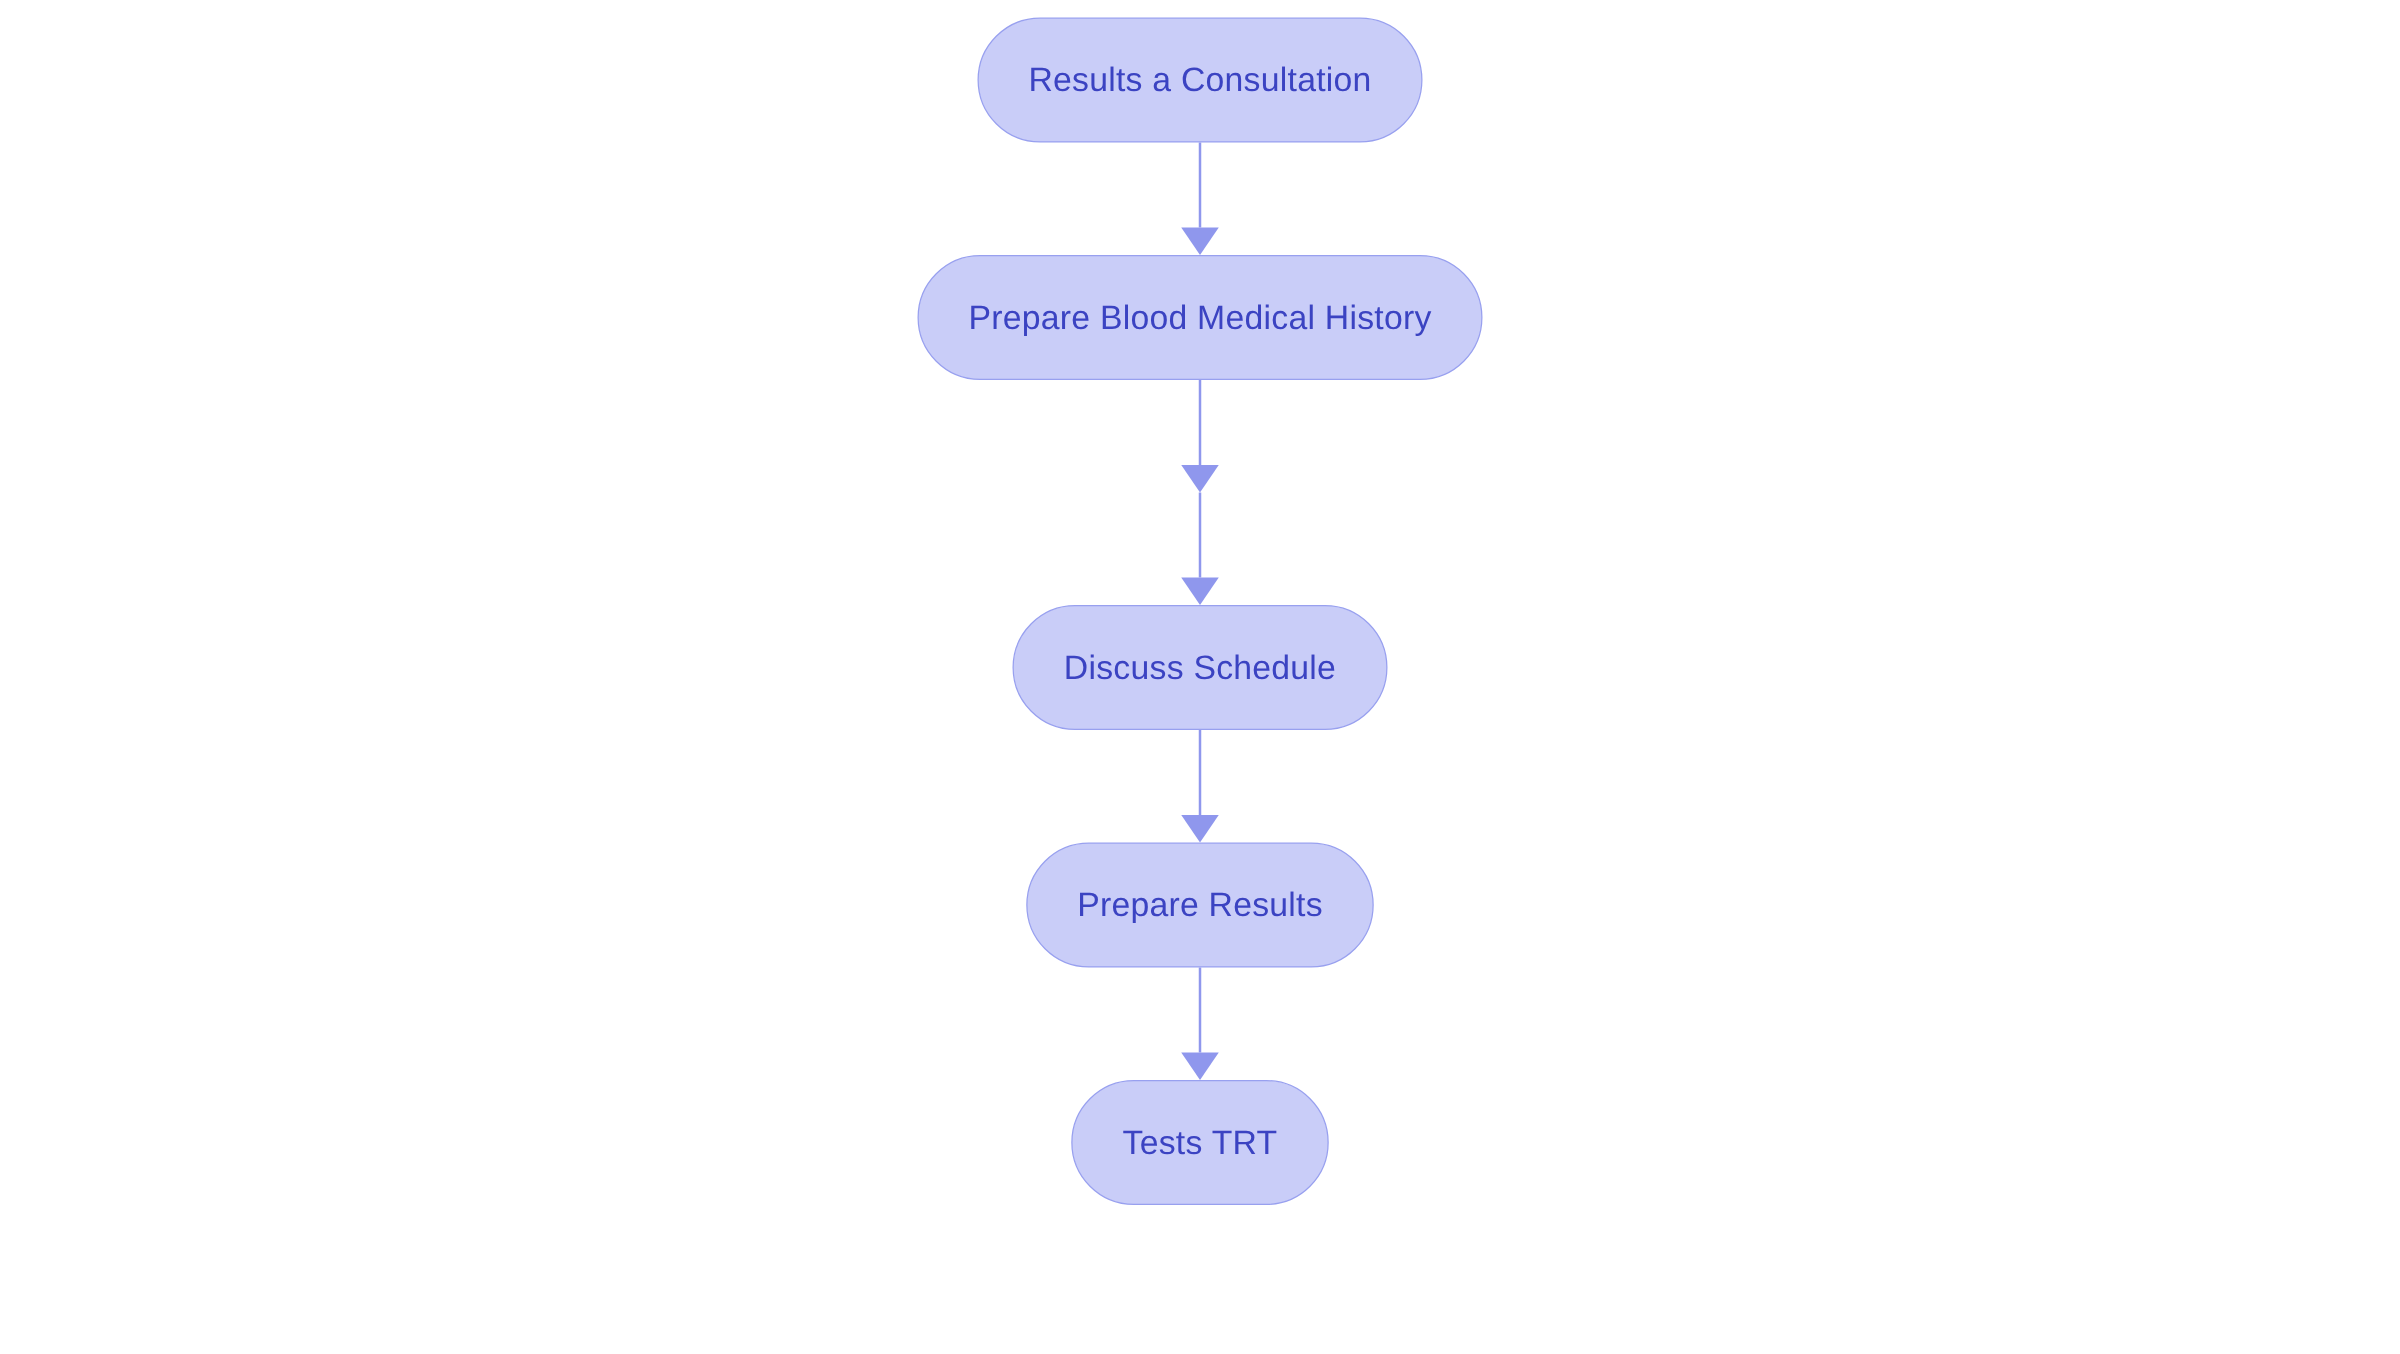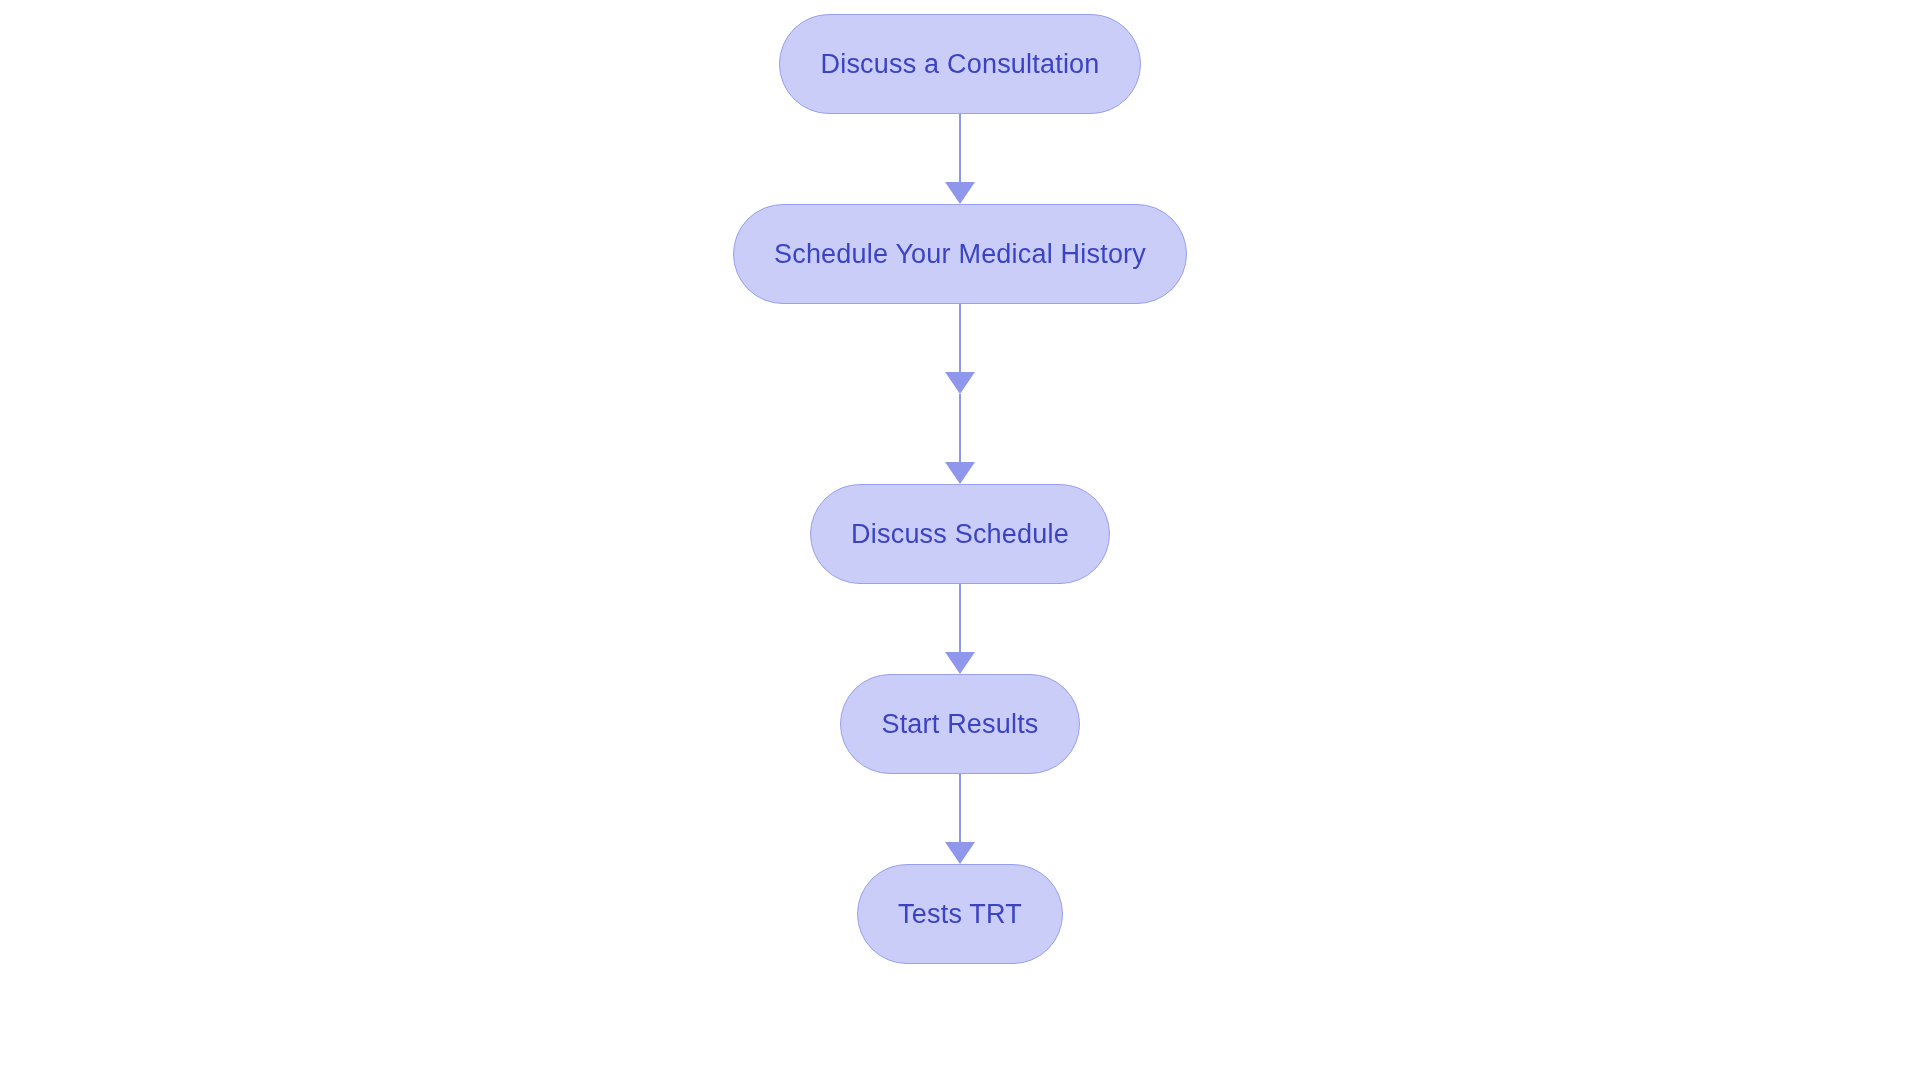--- a/index.html
+++ b/index.html
@@ -64,30 +64,30 @@
     border-right: 15px solid transparent;
     border-top: 22px solid var(--arrow);
   }
 </style>
 </head>
 <body>
 
 <div class="flow">
 
   <div class="pill">
-    <span>Discuss a Consultation</span>
+    <span>Results a Consultation</span>
   </div>
 
   <div class="arrow">
     <div class="arrow-line"></div>
     <div class="arrow-head"></div>
   </div>
 
   <div class="pill">
-    <span>Schedule Your Medical History</span>
+    <span>Prepare Blood Medical History</span>
   </div>
 
   <div class="arrow">
     <div class="arrow-line"></div>
     <div class="arrow-head"></div>
   </div>
 
 
   <div class="arrow">
     <div class="arrow-line"></div>
@@ -97,21 +97,21 @@
   <div class="pill">
     <span>Discuss Schedule</span>
   </div>
 
   <div class="arrow">
     <div class="arrow-line"></div>
     <div class="arrow-head"></div>
   </div>
 
   <div class="pill">
-    <span>Start Results</span>
+    <span>Prepare Results</span>
   </div>
 
   <div class="arrow">
     <div class="arrow-line"></div>
     <div class="arrow-head"></div>
   </div>
 
   <div class="pill">
     <span>Tests TRT</span>
   </div>

